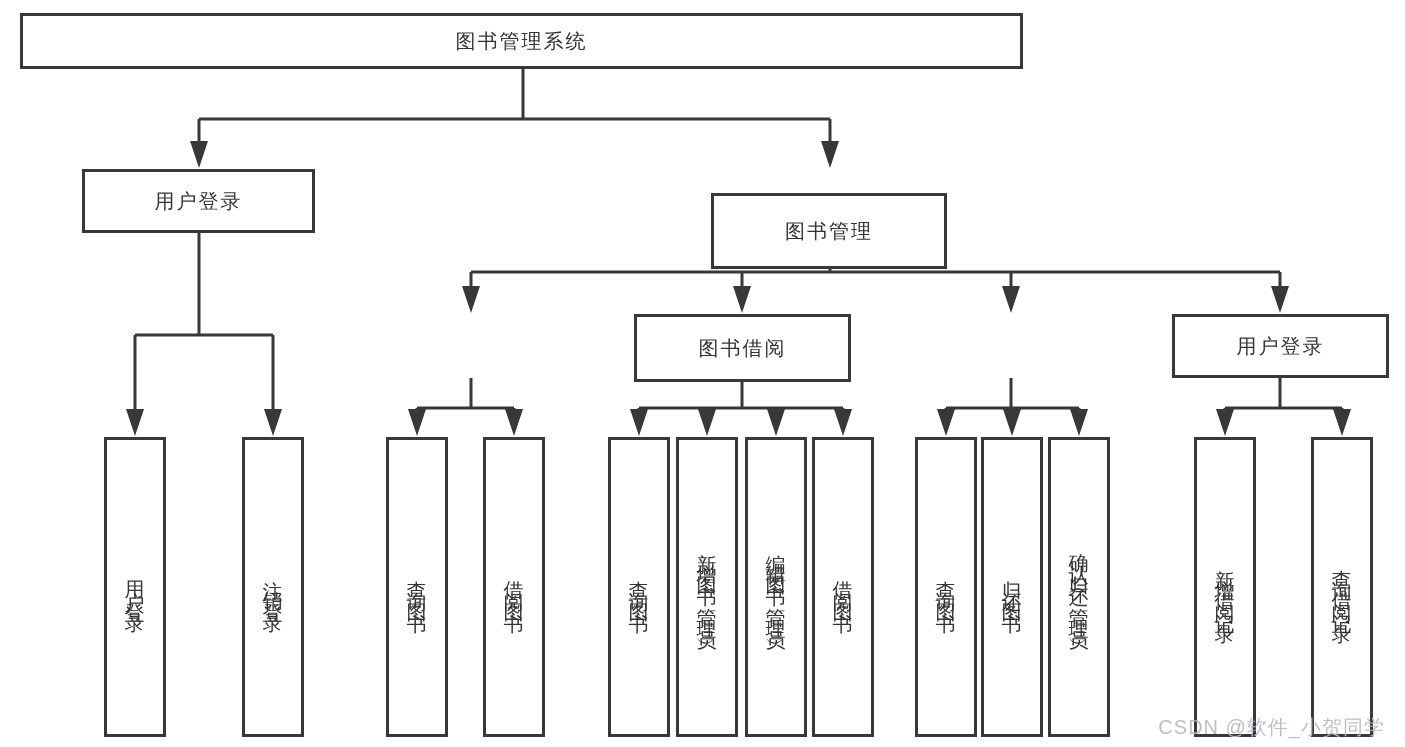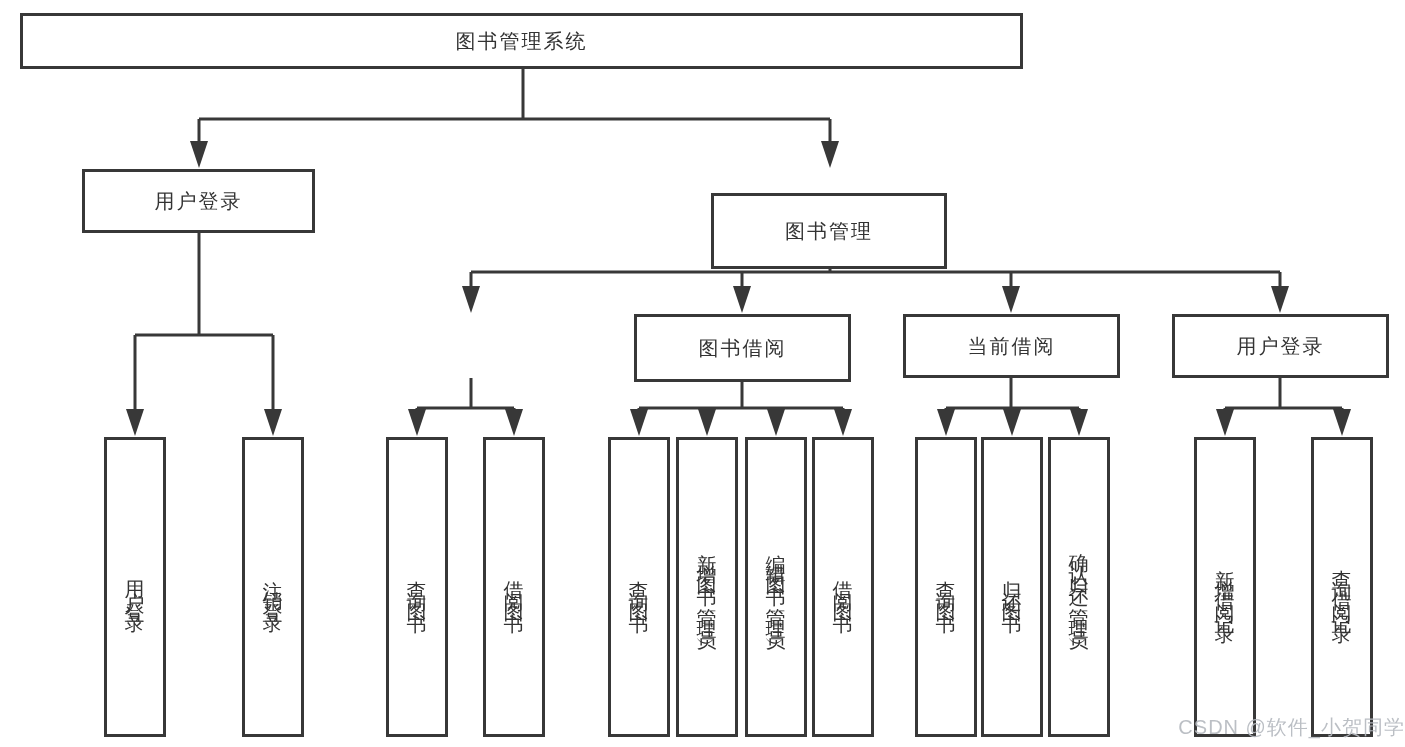--- a/index.html
+++ b/index.html
@@ -53,21 +53,21 @@
   .lf6 {left:676px;}
   .lf7 {left:745px;}
   .lf8 {left:812px;}
   .lf9 {left:915px;}
   .lf10{left:981px;}
   .lf11{left:1048px;}
   .lf12{left:1194px;}
   .lf13{left:1311px;}
   .watermark{
     position:absolute;
-    right:0;
+    right:20px;
     top:714px;
     font-size:20px;
     letter-spacing:1px;
     color:#b6bac0;
     opacity:0.92;
     z-index:5;
     white-space:nowrap;
   }
 </style>
 </head>
@@ -114,21 +114,20 @@
       <polygon points="1333,409 1351,409 1342,436"></polygon>
     </g>
   </svg>
 
   <div class="box b-root">图书管理系统</div>
 
   <div class="box b-login">用户登录</div>
   <div class="box b-mgmt">图书管理</div>
 
   <div class="box b-l3b">图书借阅</div>
-  <div class="box b-l3c">当前借阅</div>
   <div class="box b-l3d">用户登录</div>
 
   <div class="box vbox lf lf1">用户登录</div>
   <div class="box vbox lf lf2">注销登录</div>
 
   <div class="box vbox lf lf3">查询图书</div>
   <div class="box vbox lf lf4">借阅图书</div>
 
   <div class="box vbox lf lf5">查询图书</div>
   <div class="box vbox lf lf6">新增图书（管理员）</div>

